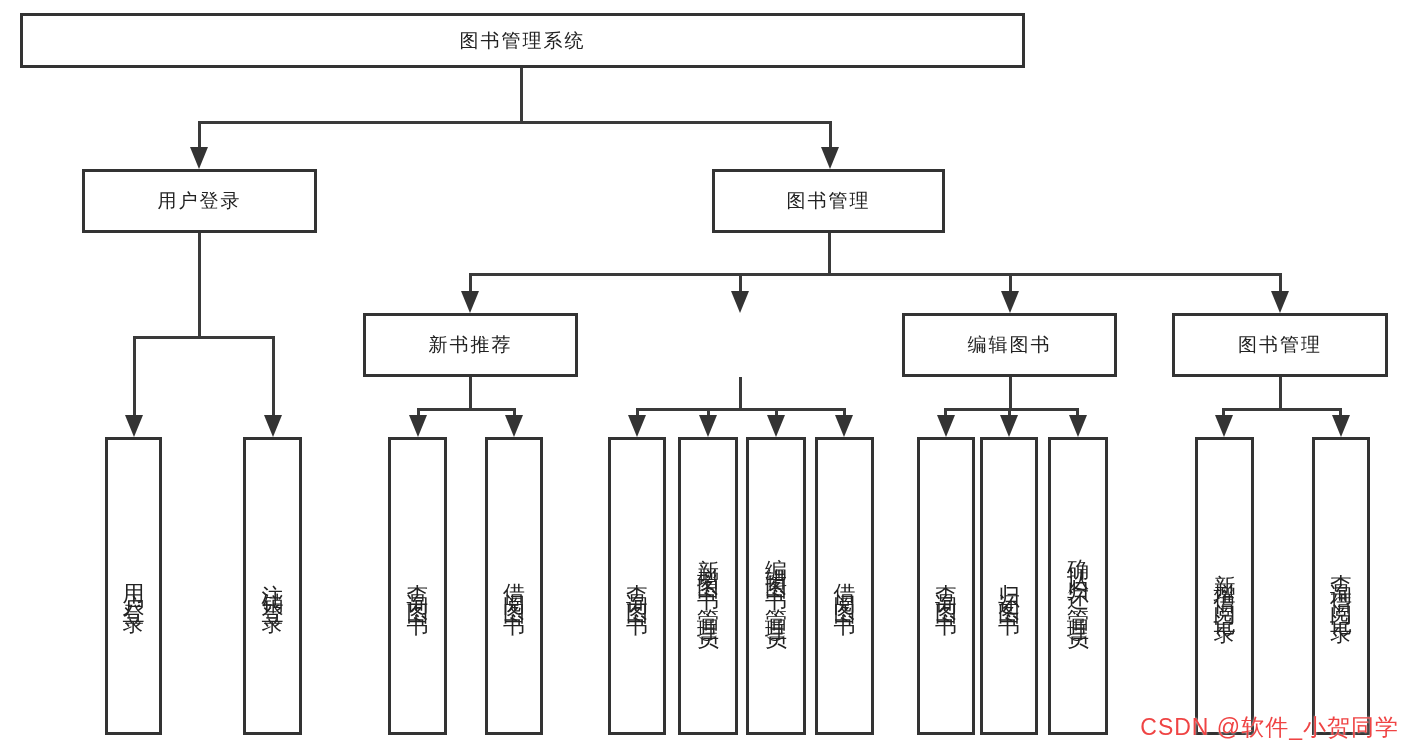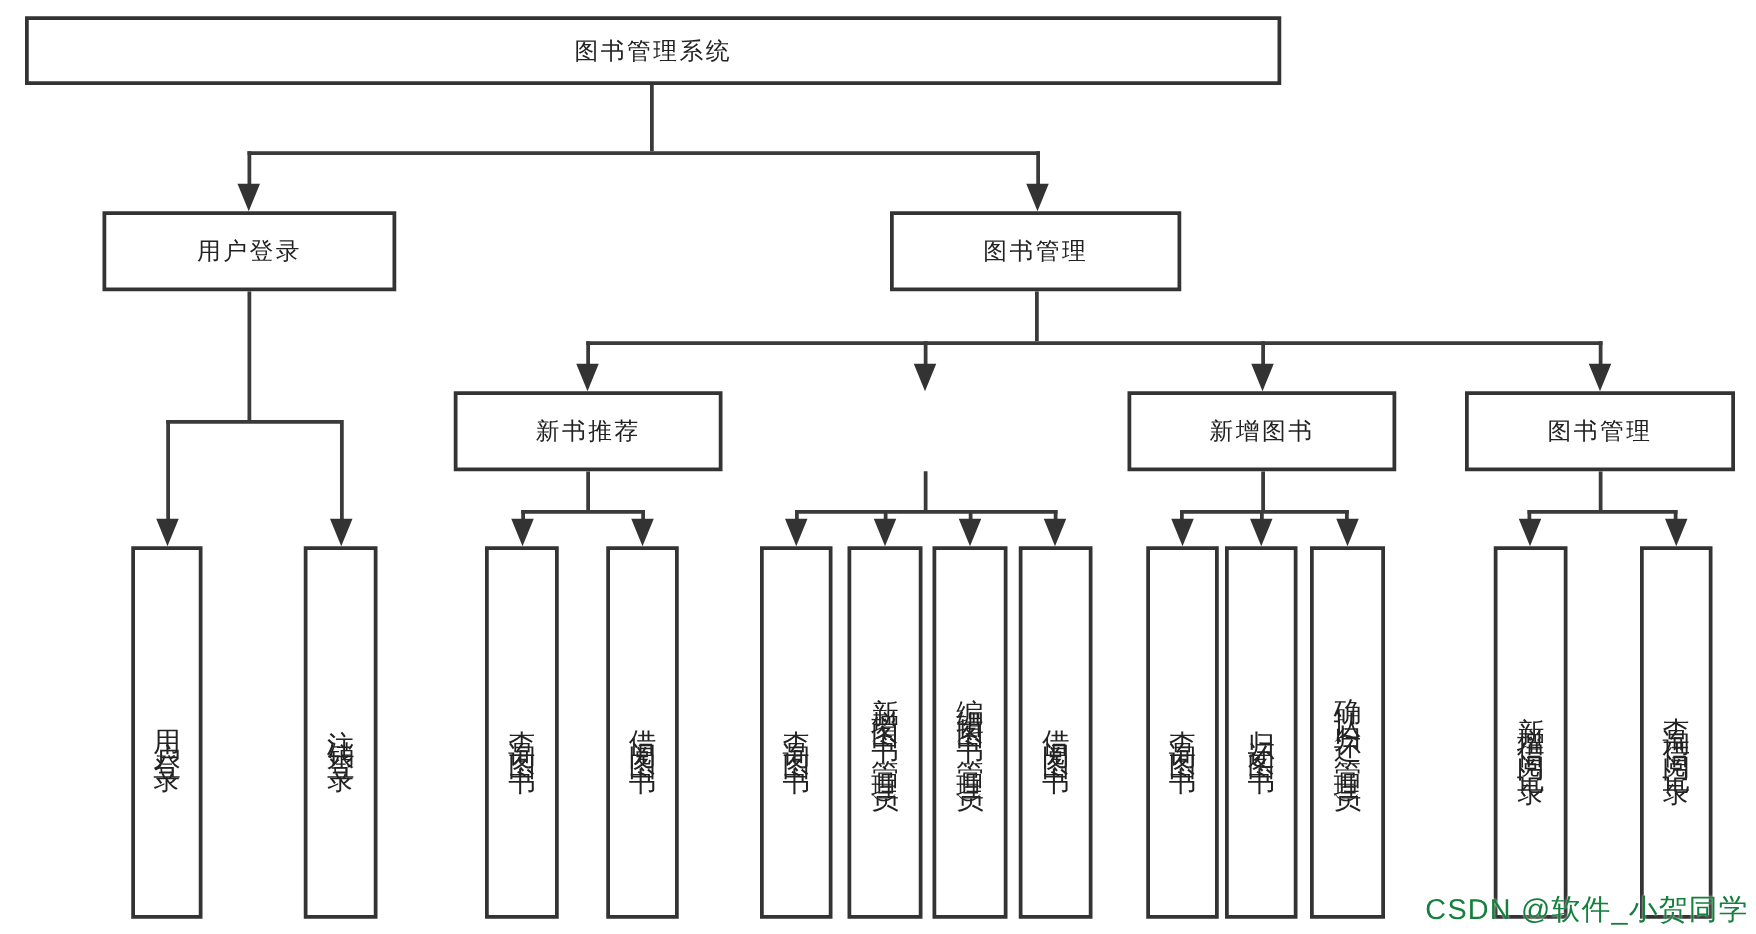--- a/index.html
+++ b/index.html
@@ -38,21 +38,21 @@
   .arrow{
     position:absolute;width:0;height:0;
     border-left:9px solid transparent;
     border-right:9px solid transparent;
     border-top:22px solid #333333;
   }
   .watermark{
     position:absolute;
     top:712px;right:6px;
     font-size:23px;
-    color:#15803d;
+    color:#ef4444;
     letter-spacing:1px;
     text-shadow:0 0 2px #ffffff;
     white-space:nowrap;
   }
 </style>
 </head>
 <body>
 
 <div class="canvas">
 
@@ -114,21 +114,21 @@
   <div class="arrow" style="left:1215px;top:415px;"></div>
   <div class="vline" style="left:1339px;top:408px;height:9px;"></div>
   <div class="arrow" style="left:1332px;top:415px;"></div>
 
   <div class="box h" style="left:20px;top:13px;width:1005px;height:55px;">图书管理系统</div>
 
   <div class="box h" style="left:82px;top:169px;width:235px;height:64px;">用户登录</div>
   <div class="box h" style="left:712px;top:169px;width:233px;height:64px;">图书管理</div>
 
   <div class="box h" style="left:363px;top:313px;width:215px;height:64px;">新书推荐</div>
-  <div class="box h" style="left:902px;top:313px;width:215px;height:64px;">新增图书</div>
+  <div class="box h" style="left:902px;top:313px;width:215px;height:64px;">编辑图书</div>
   <div class="box h" style="left:1172px;top:313px;width:216px;height:64px;">图书管理</div>
 
   <div class="box v" style="left:105px;top:437px;width:57px;height:298px;">用户登录</div>
   <div class="box v" style="left:243px;top:437px;width:59px;height:298px;">注销登录</div>
 
   <div class="box v" style="left:388px;top:437px;width:59px;height:298px;">查询图书</div>
   <div class="box v" style="left:485px;top:437px;width:58px;height:298px;">借阅图书</div>
 
   <div class="box v" style="left:608px;top:437px;width:58px;height:298px;">查询图书</div>
   <div class="box v" style="left:678px;top:437px;width:60px;height:298px;">新增图书（管理员）</div>

